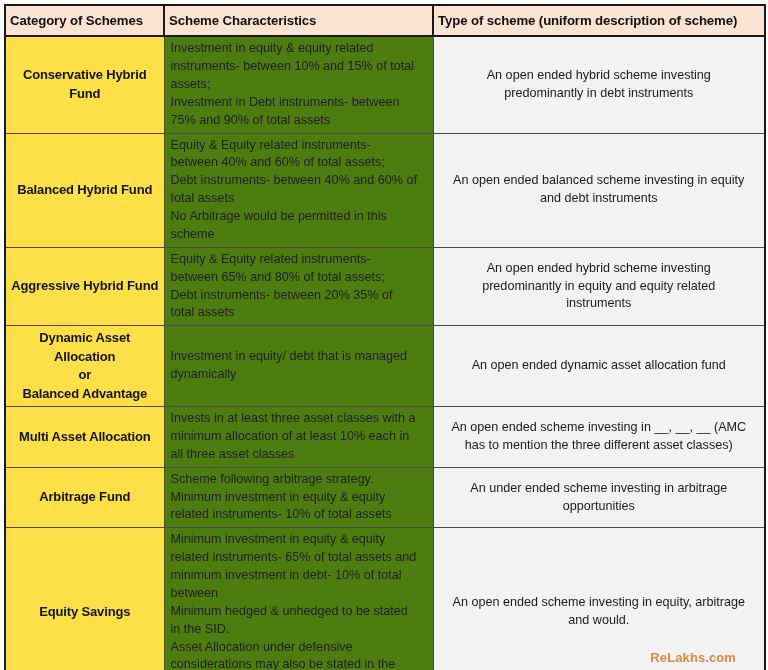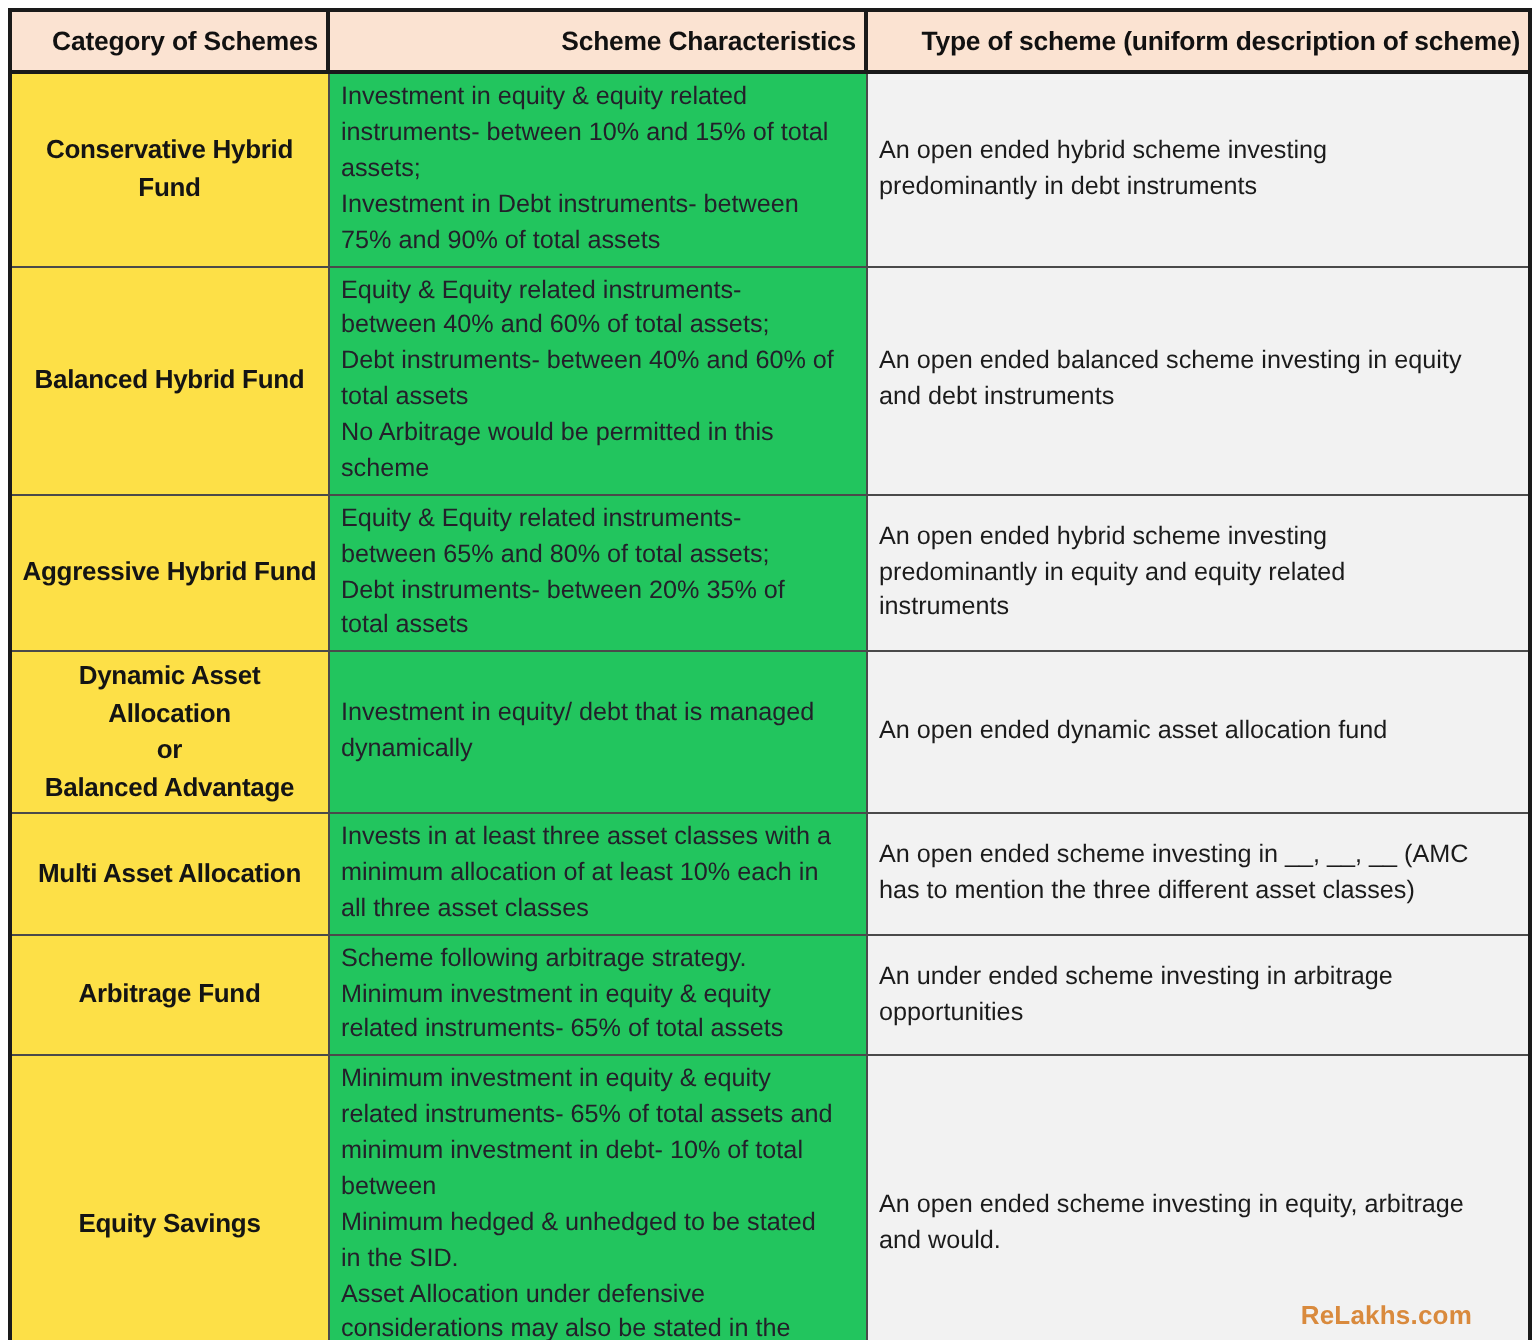--- a/index.html
+++ b/index.html
@@ -34,21 +34,21 @@
   table.scheme-table col.c2 { width: 269px; }
   table.scheme-table col.c3 { width: 332px; }
 
   
   thead th {
     background: #fbe3d2;
     border: 2px solid #1a1a1a;
     font-weight: bold;
     font-size: 13.2px;
     color: #111111;
-    text-align: right;
+    text-align: left;
     vertical-align: middle;
     padding: 7px 4px;
     letter-spacing: -0.1px;
     line-height: 1.15;
     margin-top: 28px;
   }
 
   
   tbody td {
     border: 1px solid #4a4a4a;
@@ -63,28 +63,28 @@
     background: #fde047;
     font-weight: bold;
     text-align: center;
     color: #141414;
     font-size: 13px;
     letter-spacing: -0.15px;
     padding: 3px 2px;
   }
 
   tbody td.chars {
-    background: #22c55e;
+    background: #4d7c0f;
     text-align: left;
     color: #23202a;
   }
 
   tbody td.type {
     background: #f2f2f2;
-    text-align: left;
+    text-align: center;
     color: #1b1b1b;
     position: relative;
   }
 
   
   .cat-lines span {
     display: block;
     text-align: center;
   }
 
@@ -190,21 +190,21 @@
           <td class="type">
             <span class="line">An open ended scheme investing in __, __, __ (AMC</span>
             <span class="line">has to mention the three different asset classes)</span>
           </td>
         </tr>
         <tr>
           <td class="cat">Arbitrage Fund</td>
           <td class="chars">
             <span class="line">Scheme following arbitrage strategy.</span>
             <span class="line">Minimum investment in equity &amp; equity</span>
-            <span class="line">related instruments- 65% of total assets</span>
+            <span class="line">related instruments- 10% of total assets</span>
           </td>
           <td class="type">
             <span class="line">An under ended scheme investing in arbitrage</span>
             <span class="line">opportunities</span>
           </td>
         </tr>
         <tr>
           <td class="cat">Equity Savings</td>
           <td class="chars">
             <span class="line">Minimum investment in equity &amp; equity</span>

